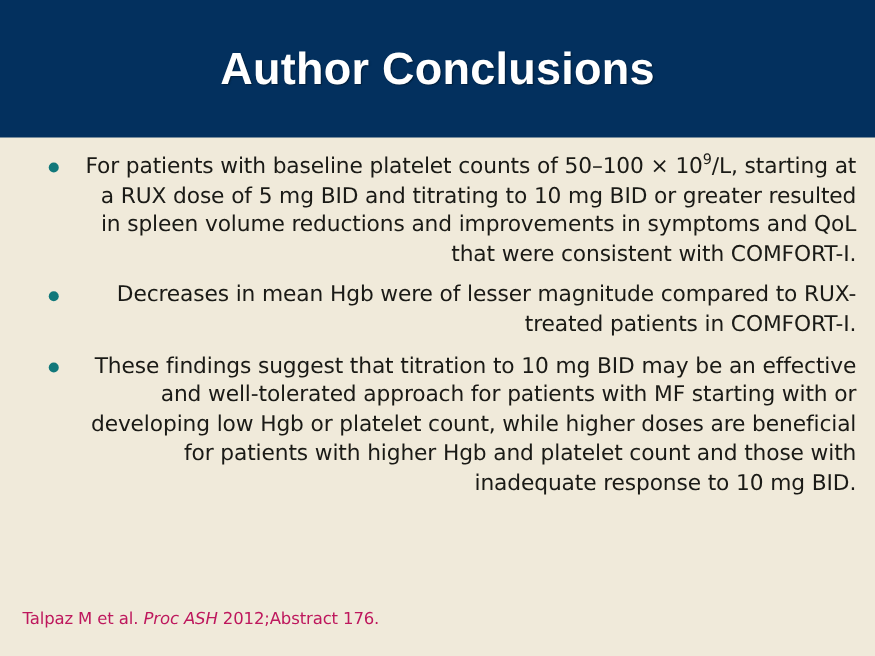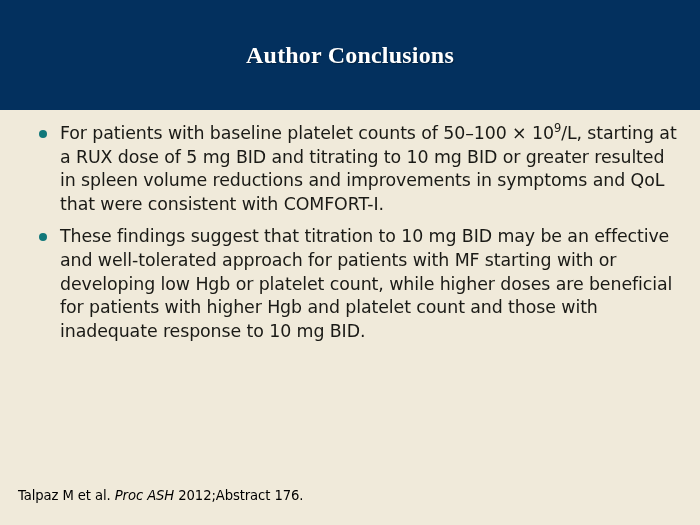--- a/index.html
+++ b/index.html
@@ -26,38 +26,39 @@
     top: 0;
     width: 700px;
     height: 110px;
     background: #03305E;
     display: flex;
     align-items: center;
     justify-content: center;
   }
   #slide-title {
     color: #FFFFFF;
-    font-family: Liberation Serif, serif;
-    font-size: 24px;
+    font-family: Liberation Sans, sans-serif;
+    font-size: 36px;
     font-weight: bold;
     letter-spacing: 0.2px;
     text-align: left;
     line-height: 1.1;
     margin: 0;
     padding: 0 20px;
     text-shadow: 1px 1px 1px rgba(0,0,0,0.35);
   }
   #bullet-list {
     position: absolute;
     left: 30px;
     top: 122px;
     width: 655px;
     list-style: none;
     margin: 0;
     padding: 0;
+    text-align: right;
   }
   .bullet-item {
     position: relative;
     padding-left: 30px;
     margin-bottom: 9px;
     color: #1A1A16;
     font-family: "DejaVu Sans", sans-serif;
     font-size: 17.4px;
     line-height: 23.6px;
     letter-spacing: -0.1px;
@@ -76,21 +77,21 @@
   }
   .sup9 {
     font-size: 11.5px;
     vertical-align: super;
     line-height: 0;
   }
   #citation {
     position: absolute;
     left: 18px;
     top: 488px;
-    color: #000000;
+    color: #be185d;
     font-family: "DejaVu Sans", sans-serif;
     font-size: 13.2px;
     line-height: 16px;
     letter-spacing: -0.1px;
     white-space: nowrap;
   }
   #citation .cit-italic {
     font-style: italic;
   }
 </style>
@@ -103,20 +104,24 @@
     <h1 id="slide-title">Author Conclusions</h1>
   </div>
 
   <ul id="bullet-list">
 
     <li class="bullet-item">
       <span class="bullet-marker"></span>
       <span class="bullet-text"><span>For patients with baseline platelet counts of 50–100 × 10</span><span class="sup9">9</span><span>/L, starting at a RUX dose of 5 mg BID and titrating to 10 mg BID or greater resulted in spleen volume reductions and improvements in symptoms and QoL that were consistent with COMFORT-I.</span></span>
     </li>
 
+    <li class="bullet-item">
+      <span class="bullet-marker"></span>
+      <span class="bullet-text">Decreases in mean Hgb were of lesser magnitude compared to RUX-treated patients in COMFORT-I.</span>
+    </li>
 
 
     <li class="bullet-item">
       <span class="bullet-marker"></span>
       <span class="bullet-text">These findings suggest that titration to 10 mg BID may be an effective and well-tolerated approach for patients with MF starting with or developing low Hgb or platelet count, while higher doses are beneficial for patients with higher Hgb and platelet count and those with inadequate response to 10 mg BID.</span>
     </li>
 
   </ul>
 
   <div id="citation"><span>Talpaz M et al. </span><span class="cit-italic">Proc ASH</span><span> 2012;Abstract 176.</span></div>

